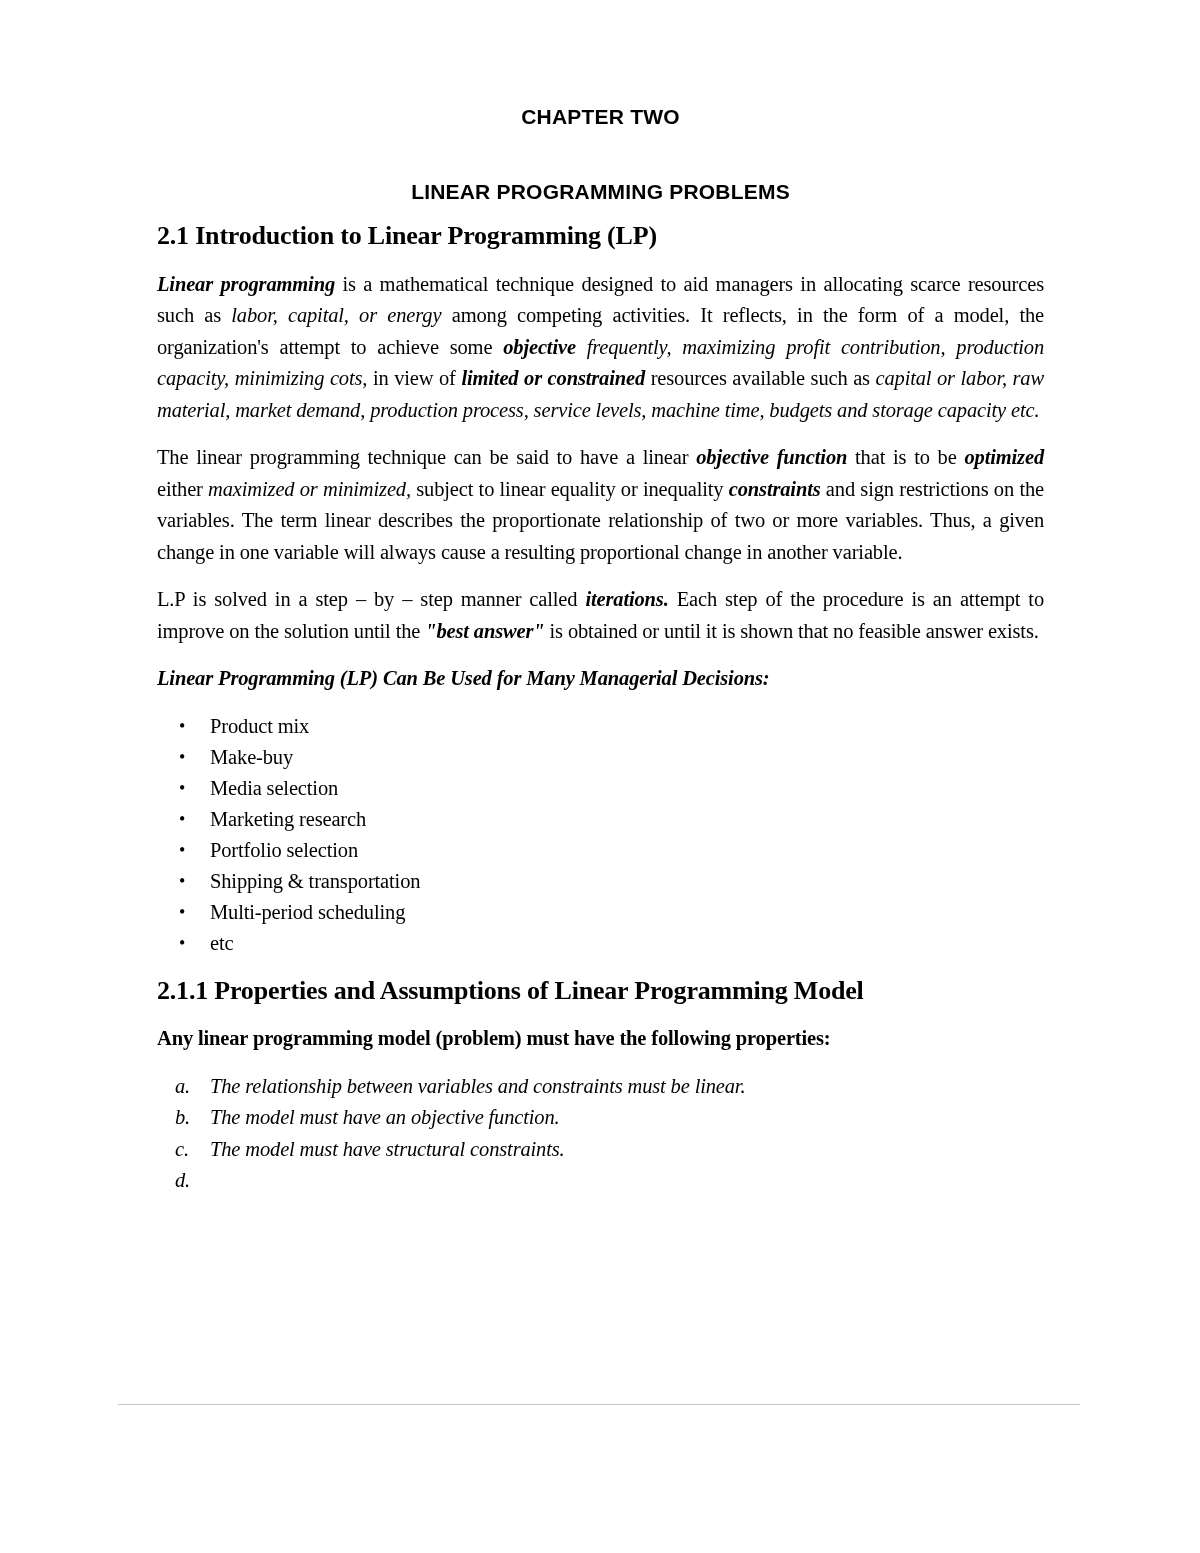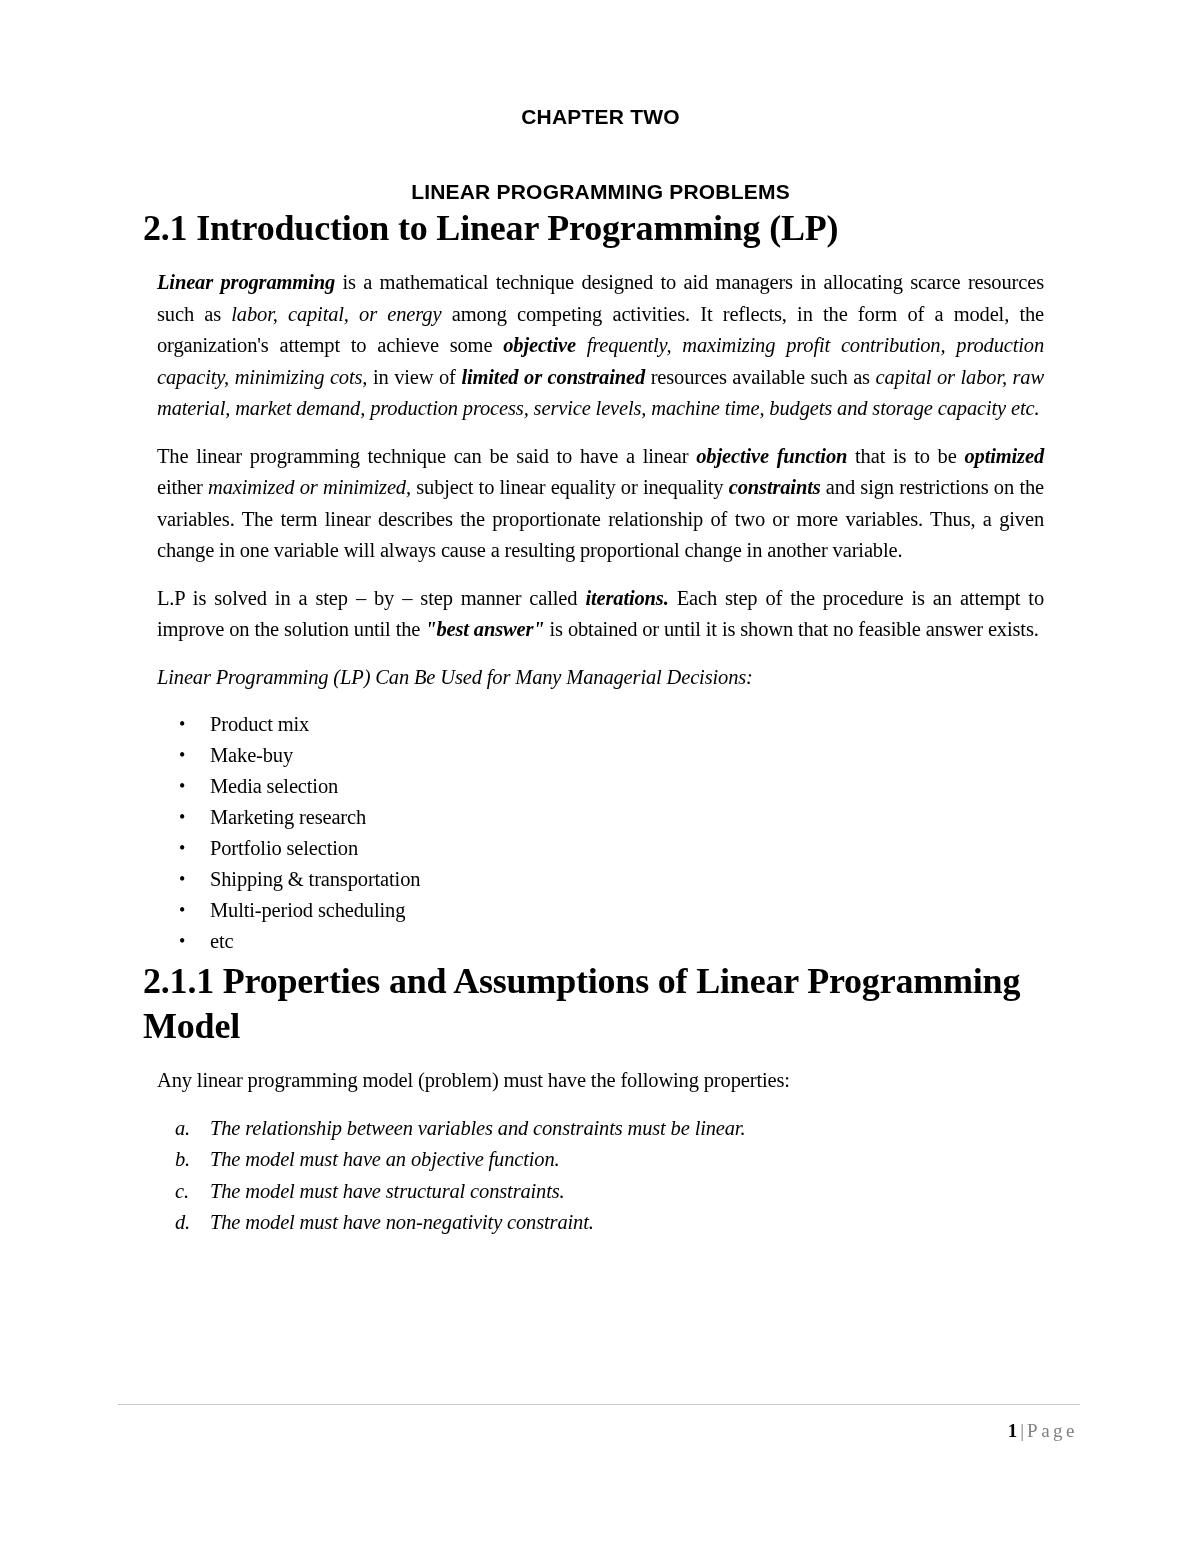--- a/index.html
+++ b/index.html
@@ -40,22 +40,22 @@
     letter-spacing: 0.2px;
     line-height: 1.2;
   }
   .title-chapter { margin-top: 104px; }
   .title-subject { margin-top: 50px; }
 
   
   h2.section-heading {
     font-family: "Liberation Serif", "DejaVu Serif", serif;
     font-weight: bold;
-    font-size: 36px;
-    margin: 2px;
+    font-size: 26px;
+    margin: 16px;
     line-height: 1.25;
     letter-spacing: -0.2px;
   }
   .h-intro { margin-top: 44px; }
   .h-props { margin-top: 34px; }
 
   
   p.body {
     font-size: 20.5px;
     line-height: 31.5px;
@@ -63,21 +63,21 @@
     margin: 16px;
     letter-spacing: -0.15px;
   }
   .p-gap-1 { margin-top: 22px; }
   .p-gap-2 { margin-top: 22px; }
   .p-gap-3 { margin-top: 22px; }
   .p-gap-4 { margin-top: 22px; }
   .p-gap-5 { margin-top: 14px; }
   .p-gap-6 { margin-top: 22px; }
 
-  p.body.left { text-align: left; }
+  p.body.left { text-align: left; font-weight: bold; }
 
   em.i { font-style: italic; }
   .bi { font-style: italic; font-weight: bold; }
 
   
   ul.bullets {
     list-style: none;
     margin: 0;
     padding: 0;
   }
@@ -182,25 +182,22 @@
     </ul>
 
     <h2 class="section-heading h-props">2.1.1 Properties and Assumptions of Linear Programming Model</h2>
 
     <p class="body left p-gap-5">Any linear programming model (problem) must have the following properties:</p>
 
     <ol class="letters">
       <li><span class="letter-mark">a.</span><span>The relationship between variables and constraints must be linear.</span></li>
       <li><span class="letter-mark">b.</span><span>The model must have an objective function.</span></li>
       <li><span class="letter-mark">c.</span><span>The model must have structural constraints.</span></li>
-      <li><span class="letter-mark">d.</span><span>The model must have non-negativity constraint.</span></li>
+      <li><span class="letter-mark">d.</span></li>
     </ol>
 
 
   </div>
 
   <div class="footer">
     <div class="footer-rule"></div>
-    <div class="footer-text">
-      <span class="footer-num">1</span><span class="footer-sep">|</span><span class="footer-word">Page</span>
-    </div>
   </div>
 </div>
 
 </body></html>

